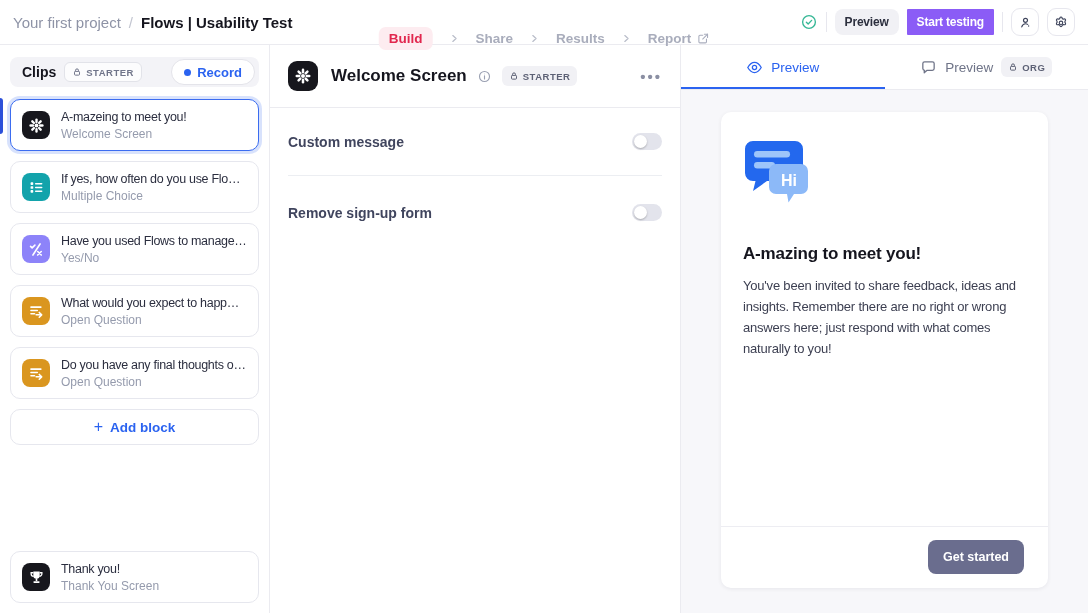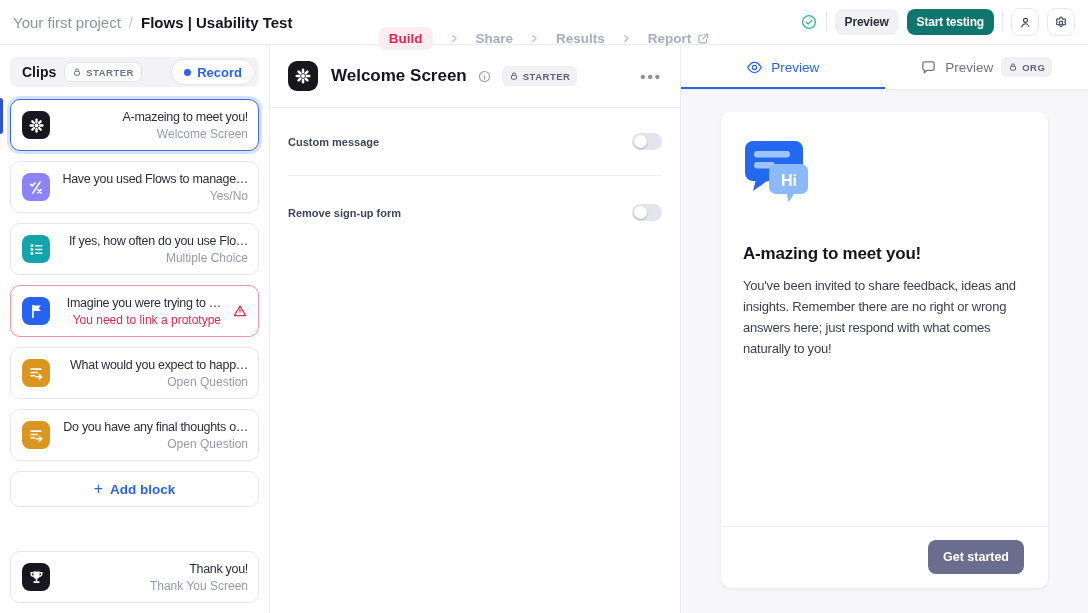--- a/index.html
+++ b/index.html
@@ -12,42 +12,42 @@
   .crumb-project { color:#8e93a6; }
   .crumb-sep { color:#c2c5d0; }
   .crumb-title { color:#15151e; font-weight:700; }
   .topnav { position:absolute; left:50%; top:16px; height:100%; transform:translateX(-50%); display:flex; align-items:center; gap:16px; }
   .nav-build { color:#e1274e; background:#fdecf0; padding:4px 10px; border-radius:7px; font-weight:700; font-size:13.5px; }
   .nav-item { font-size:13.5px; font-weight:700; color:#a9adbc; display:flex; align-items:center; gap:5px; }
   .chev { width:11px; height:11px; }
   .topbar-right { margin-left:auto; display:flex; align-items:center; gap:8px; }
   .vdiv { width:1px; height:20px; background:#e7e7ee; }
   .btn-preview { background:#f1f1f5; border-radius:8px; height:26px; padding:0 10px; font-size:12px; letter-spacing:-0.2px; font-weight:700; color:#2c2f3e; display:flex; align-items:center; border:none; }
-  .btn-start { background:#0f766e; border-radius:8px; height:26px; padding:0 10px; font-size:12px; letter-spacing:-0.2px; font-weight:700; color:#fff; display:flex; align-items:center; border:none; }
+  .btn-start { background:#8b5cf6; border-radius:1px; height:26px; padding:0 10px; font-size:12px; letter-spacing:-0.2px; font-weight:700; color:#fff; display:flex; align-items:center; border:none; }
   .icon-btn { width:28px; height:28px; border:1px solid #e7e7ee; border-radius:9px; display:flex; align-items:center; justify-content:center; background:#fff; }
 
   
   .main { position:absolute; top:45px; bottom:0; left:0; right:0; display:flex; }
 
   
   .sidebar { width:270px; border-right:1px solid #ebebf0; position:relative; background:#fff; padding:12px 10px 0; flex:none; }
   .selected-indicator { position:absolute; left:0; top:53px; width:3px; height:36px; background:#2c50d9; border-radius:0 3px 3px 0; }
   .clips-header { height:30px; display:flex; align-items:center; gap:8px; background:#f3f3f7; border-radius:8px; padding:0 4px 0 12px; margin-bottom:12px; }
   .clips-title { font-size:14px; font-weight:700; color:#15151e; }
   .mini-badge { display:inline-flex; align-items:center; gap:4px; height:20px; padding:0 7px; border:1px solid #e2e3e9; background:#fcfcfd; border-radius:6px; font-size:9.5px; font-weight:700; letter-spacing:.5px; color:#70758a; }
   .mini-badge svg { width:10px; height:10px; }
   .record-btn { margin-left:auto; display:flex; align-items:center; gap:6px; height:26px; padding:4px 12px; background:#fff; border:1px solid #e4e4ea; border-radius:14px; font-size:13px; font-weight:700; color:#2b63f0; }
   .record-dot { width:7px; height:7px; border-radius:50%; background:#2b63f0; }
 
   .block { display:flex; align-items:center; gap:11px; height:52px; border:1px solid #e6e7ee; border-radius:10px; padding:0 10px 0 11px; margin-bottom:10px; background:#fff; position:relative; }
   .block.selected { border:1.5px solid #3b6cf0; box-shadow:0 0 0 3px rgba(59,108,240,.2); }
   .block.error { border-color:#ed96a8; }
   .block-icon { width:28px; height:28px; border-radius:8px; display:flex; align-items:center; justify-content:center; flex:none; }
   .block-icon svg { width:19px; height:19px; }
-  .block-texts { min-width:0; flex:1;text-align:right; }
+  .block-texts { min-width:0; flex:1; }
   .block-title { font-size:12.5px; letter-spacing:-0.3px; color:#2b2e3f; white-space:nowrap; overflow:hidden; }
   .block-sub { font-size:12px; color:#959bad; margin-top:3px; white-space:nowrap; }
   .block.error .block-sub { color:#e0284f; }
   .warn-icon { width:16px; height:16px; flex:none; }
   .add-block { height:36px; border:1px solid #e6e7ee; border-radius:10px; display:flex; align-items:center; justify-content:center; gap:7px; font-size:13.5px; font-weight:700; color:#2b63f0; background:#fff; width:100%; }
   .thankyou-wrap { position:absolute; left:10px; right:10px; bottom:10px; }
   .thankyou-wrap .block { margin-bottom:0; }
 
   
   .editor { flex:1; background:#fff; border-right:1px solid #ebebf0; min-width:0; }
@@ -55,21 +55,21 @@
   .editor-icon { width:30px; height:30px; border-radius:9px; background:#17171d; display:flex; align-items:center; justify-content:center; margin-right:3px; }
   .editor-icon svg { width:20px; height:20px; }
   .editor-title { font-size:17px; font-weight:700; color:#15151e; }
   .info-icon { width:15px; height:15px; }
   .starter-badge2 { display:inline-flex; align-items:center; gap:4px; height:20px; padding:0 7px; background:#f1f1f5; border-radius:6px; font-size:9.5px; font-weight:700; letter-spacing:.5px; color:#5d6175; }
   .starter-badge2 svg { width:10px; height:10px; }
   .ellipsis { margin-left:auto; color:#8b8fa3; font-size:15px; font-weight:700; letter-spacing:2px; }
   .editor-body { padding:0 18px; }
   .setting { display:flex; align-items:center; justify-content:space-between; height:67px; }
   .setting + .setting { height:74px; border-top:1px solid #eceef2; }
-  .setting-label { font-size:11px; font-weight:700; color:#40455e; }
+  .setting-label { font-size:14px; font-weight:700; color:#40455e; }
   .toggle { width:30px; height:17px; border-radius:9px; background:#e3e4ec; position:relative; flex:none; }
   .toggle::after { content:""; position:absolute; left:2px; top:2px; width:13px; height:13px; border-radius:50%; background:#fff; box-shadow:0 1px 2px rgba(0,0,0,.25); }
 
   
   .preview-panel { width:407px; background:#f7f7fa; display:flex; flex-direction:column; flex:none; }
   .tabs { height:45px; display:flex; background:#fff; border-bottom:1px solid #ebebf0; flex:none; }
   .tab { flex:1; display:flex; align-items:center; justify-content:center; gap:8px; font-size:13.5px; color:#6f7488; }
   .tab.active { color:#2b63f0; box-shadow:inset 0 -2px 0 #2b63f0; }
   .tab svg { width:17px; height:17px; }
   .org-badge { display:inline-flex; align-items:center; gap:4px; height:20px; padding:0 7px; background:#f1f1f5; border-radius:6px; font-size:9.5px; font-weight:700; letter-spacing:.5px; color:#5d6175; }
@@ -177,67 +177,50 @@
               <circle cx="12" cy="12" r="2.4" fill="#fff"></circle>
             </svg>
         </span>
         <div class="block-texts">
           <div class="block-title">A-mazeing to meet you!</div>
           <div class="block-sub">Welcome Screen</div>
         </div>
       </div>
 
       <div class="block">
-        <span class="block-icon" style="background:#8d83f9">
-          <svg viewBox="0 0 24 24" fill="none" stroke="#fff" stroke-width="2" stroke-linecap="round" stroke-linejoin="round">
-              <path d="M4.5 8 L6.5 10 L10 6.5"></path>
-              <path d="M16.5 5 L7.5 19"></path>
-              <path d="M13.5 14.5 L18 19 M18 14.5 L13.5 19"></path>
-            </svg>
-        </span>
-        <div class="block-texts">
-          <div class="block-title">Have you used Flows to manage…</div>
-          <div class="block-sub">Yes/No</div>
-        </div>
-      </div>
-
-      <div class="block">
         <span class="block-icon" style="background:#13a3ab">
           <svg viewBox="0 0 24 24" fill="#fff">
               <rect x="4.5" y="5.5" width="3.4" height="3.4" rx="0.9"></rect>
               <rect x="10" y="6.2" width="9.5" height="2" rx="1"></rect>
               <rect x="4.5" y="10.3" width="3.4" height="3.4" rx="0.9"></rect>
               <rect x="10" y="11" width="9.5" height="2" rx="1"></rect>
               <rect x="4.5" y="15.1" width="3.4" height="3.4" rx="0.9"></rect>
               <rect x="10" y="15.8" width="9.5" height="2" rx="1"></rect>
             </svg>
         </span>
         <div class="block-texts">
           <div class="block-title">If yes, how often do you use Flo…</div>
           <div class="block-sub">Multiple Choice</div>
         </div>
       </div>
 
-      <div class="block error">
-        <span class="block-icon" style="background:#2563f0">
-          <svg viewBox="0 0 24 24">
-              <path d="M7.5 4.5 V19.5" stroke="#fff" stroke-width="2" stroke-linecap="round"></path>
-              <path d="M7.5 4.5 H17.5 L14.8 7.9 L17.5 11.3 H7.5 Z" fill="#fff"></path>
-            </svg>
-        </span>
-        <div class="block-texts">
-          <div class="block-title">Imagine you were trying to …</div>
-          <div class="block-sub">You need to link a prototype</div>
-        </div>
-        <svg class="warn-icon" viewBox="0 0 24 24" fill="none" stroke="#e0284f" stroke-width="1.8" stroke-linejoin="round">
-            <path d="M12 4.5 L20.5 19 H3.5 Z"></path>
-            <line x1="12" y1="9.8" x2="12" y2="13.8" stroke-linecap="round"></line>
-            <circle cx="12" cy="16.4" r="0.6" fill="#e0284f" stroke="none"></circle>
-          </svg>
-      </div>
+      <div class="block">
+        <span class="block-icon" style="background:#8d83f9">
+          <svg viewBox="0 0 24 24" fill="none" stroke="#fff" stroke-width="2" stroke-linecap="round" stroke-linejoin="round">
+              <path d="M4.5 8 L6.5 10 L10 6.5"></path>
+              <path d="M16.5 5 L7.5 19"></path>
+              <path d="M13.5 14.5 L18 19 M18 14.5 L13.5 19"></path>
+            </svg>
+        </span>
+        <div class="block-texts">
+          <div class="block-title">Have you used Flows to manage…</div>
+          <div class="block-sub">Yes/No</div>
+        </div>
+      </div>
+
 
       <div class="block">
         <span class="block-icon" style="background:#da961f">
           <svg viewBox="0 0 24 24" fill="none" stroke="#fff" stroke-width="2" stroke-linecap="round" stroke-linejoin="round">
               <path d="M5 6.5 H17.5"></path>
               <path d="M5 10.7 H13"></path>
               <path d="M5 14.9 H9.5"></path>
               <path d="M11.5 16.2 H18.5 M15.5 13.2 L18.5 16.2 L15.5 19.2"></path>
             </svg>
         </span>

